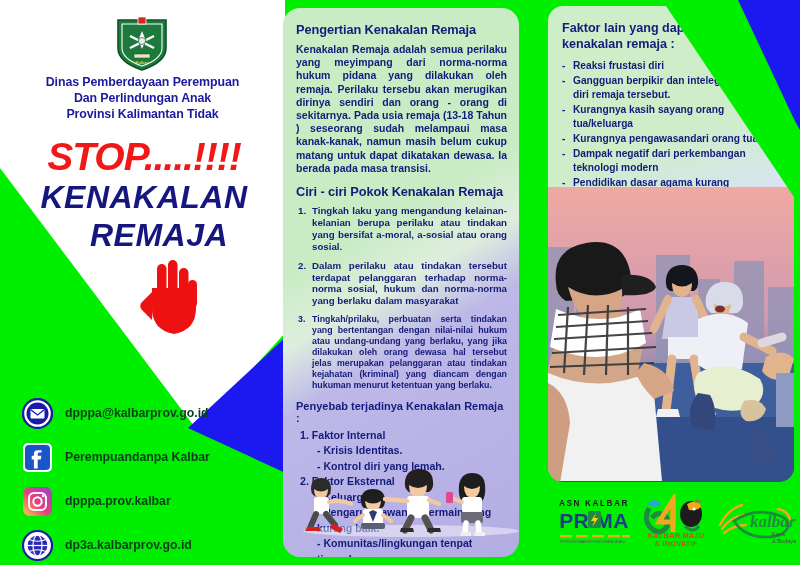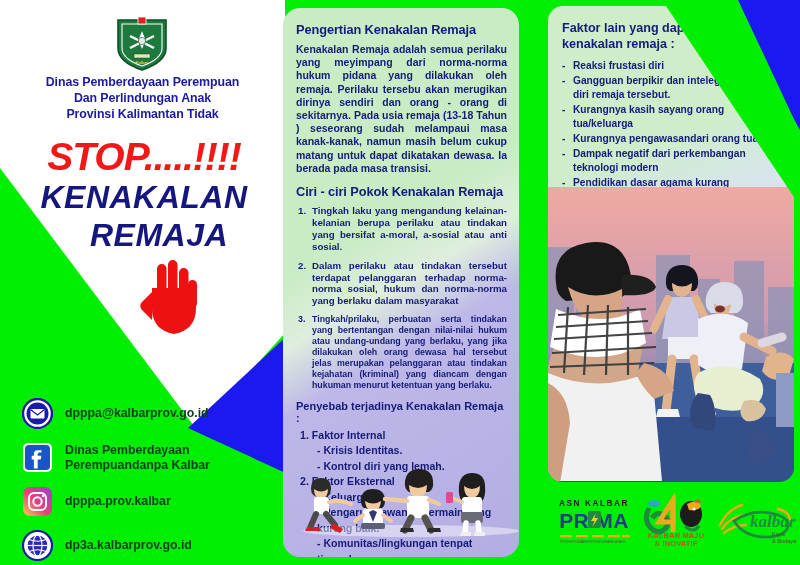--- a/index.html
+++ b/index.html
@@ -241,21 +241,20 @@
 
     <div class="contact-row">
       <span class="contact-ico">
         <svg viewBox="0 0 31 31" width="31" height="31">
           <rect x="1" y="1" width="29" height="29" rx="5" fill="#ffffff"></rect>
           <rect x="3" y="3" width="25" height="25" rx="4" fill="#1a55c8"></rect>
           <path d="M19.5 10.5 h-2.2 q-1.6 0 -1.6 1.7 v1.6 h3.6 l-0.5 3.6 h-3.1 v9 h-3.8 v-9 h-2.2 v-3.6 h2.2 v-2 q0 -3.6 3.6 -3.6 h4 z" fill="#ffffff"></path>
         </svg>
       </span>
       <span class="contact-text">
-        <span style="display:block">Dinas Pemberdayaan</span>
         <span style="display:block">Perempuandanpa Kalbar</span>
       </span>
     </div>
 
     <div class="contact-row">
       <span class="contact-ico">
         <svg viewBox="0 0 31 31" width="31" height="31">
           <defs>
             <linearGradient id="ig" x1="0" y1="1" x2="1" y2="0">
               <stop offset="0%" stop-color="#f9d14b"></stop>
@@ -291,21 +290,21 @@
   </div>
 
   <div class="mid-panel">
     <div class="mid-content">
 
       <h2 class="sec-head">Pengertian Kenakalan Remaja</h2>
       <p class="body-just">Kenakalan Remaja adalah semua perilaku yang meyimpang dari norma-norma hukum pidana yang dilakukan oleh remaja. Perilaku tersebu akan merugikan dirinya sendiri dan orang - orang di sekitarnya. Pada usia remaja (13-18 Tahun ) seseorang sudah melampaui masa kanak-kanak, namun masih belum cukup matang untuk dapat dikatakan dewasa. Ia berada pada masa transisi.</p>
 
       <h2 class="sec-head">Ciri - ciri Pokok Kenakalan Remaja</h2>
       <ol class="ciri">
-        <li>Tingkah laku yang mengandung kelainan-kelanian berupa perilaku atau tindakan yang bersifat a-moral, a-sosial atau anti sosial.</li>
+        <li>Tingkah laku yang mengandung kelainan-kelanian berupa perilaku atau tindakan yang bersifat a-moral, a-sosial atau orang sosial.</li>
         <li>Dalam perilaku atau tindakan tersebut terdapat pelanggaran terhadap norma-norma sosial, hukum dan norma-norma yang berlaku dalam masyarakat</li>
         <li class="small">Tingkah/prilaku, perbuatan serta tindakan yang bertentangan dengan nilai-nilai hukum atau undang-undang yang berlaku, yang jika dilakukan oleh orang dewasa hal tersebut jelas merupakan pelanggaran atau tindakan kejahatan (kriminal) yang diancam dengan hukuman menurut ketentuan yang berlaku.</li>
       </ol>
 
       <h3 class="sub-head">Penyebab terjadinya Kenakalan Remaja :</h3>
       <div class="faktor-list">
         <div class="f-main">1. Faktor Internal</div>
         <div class="f-sub">- Krisis Identitas.</div>
         <div class="f-sub">- Kontrol diri yang lemah.</div>
         <div class="f-main">2. Faktor Eksternal</div>

